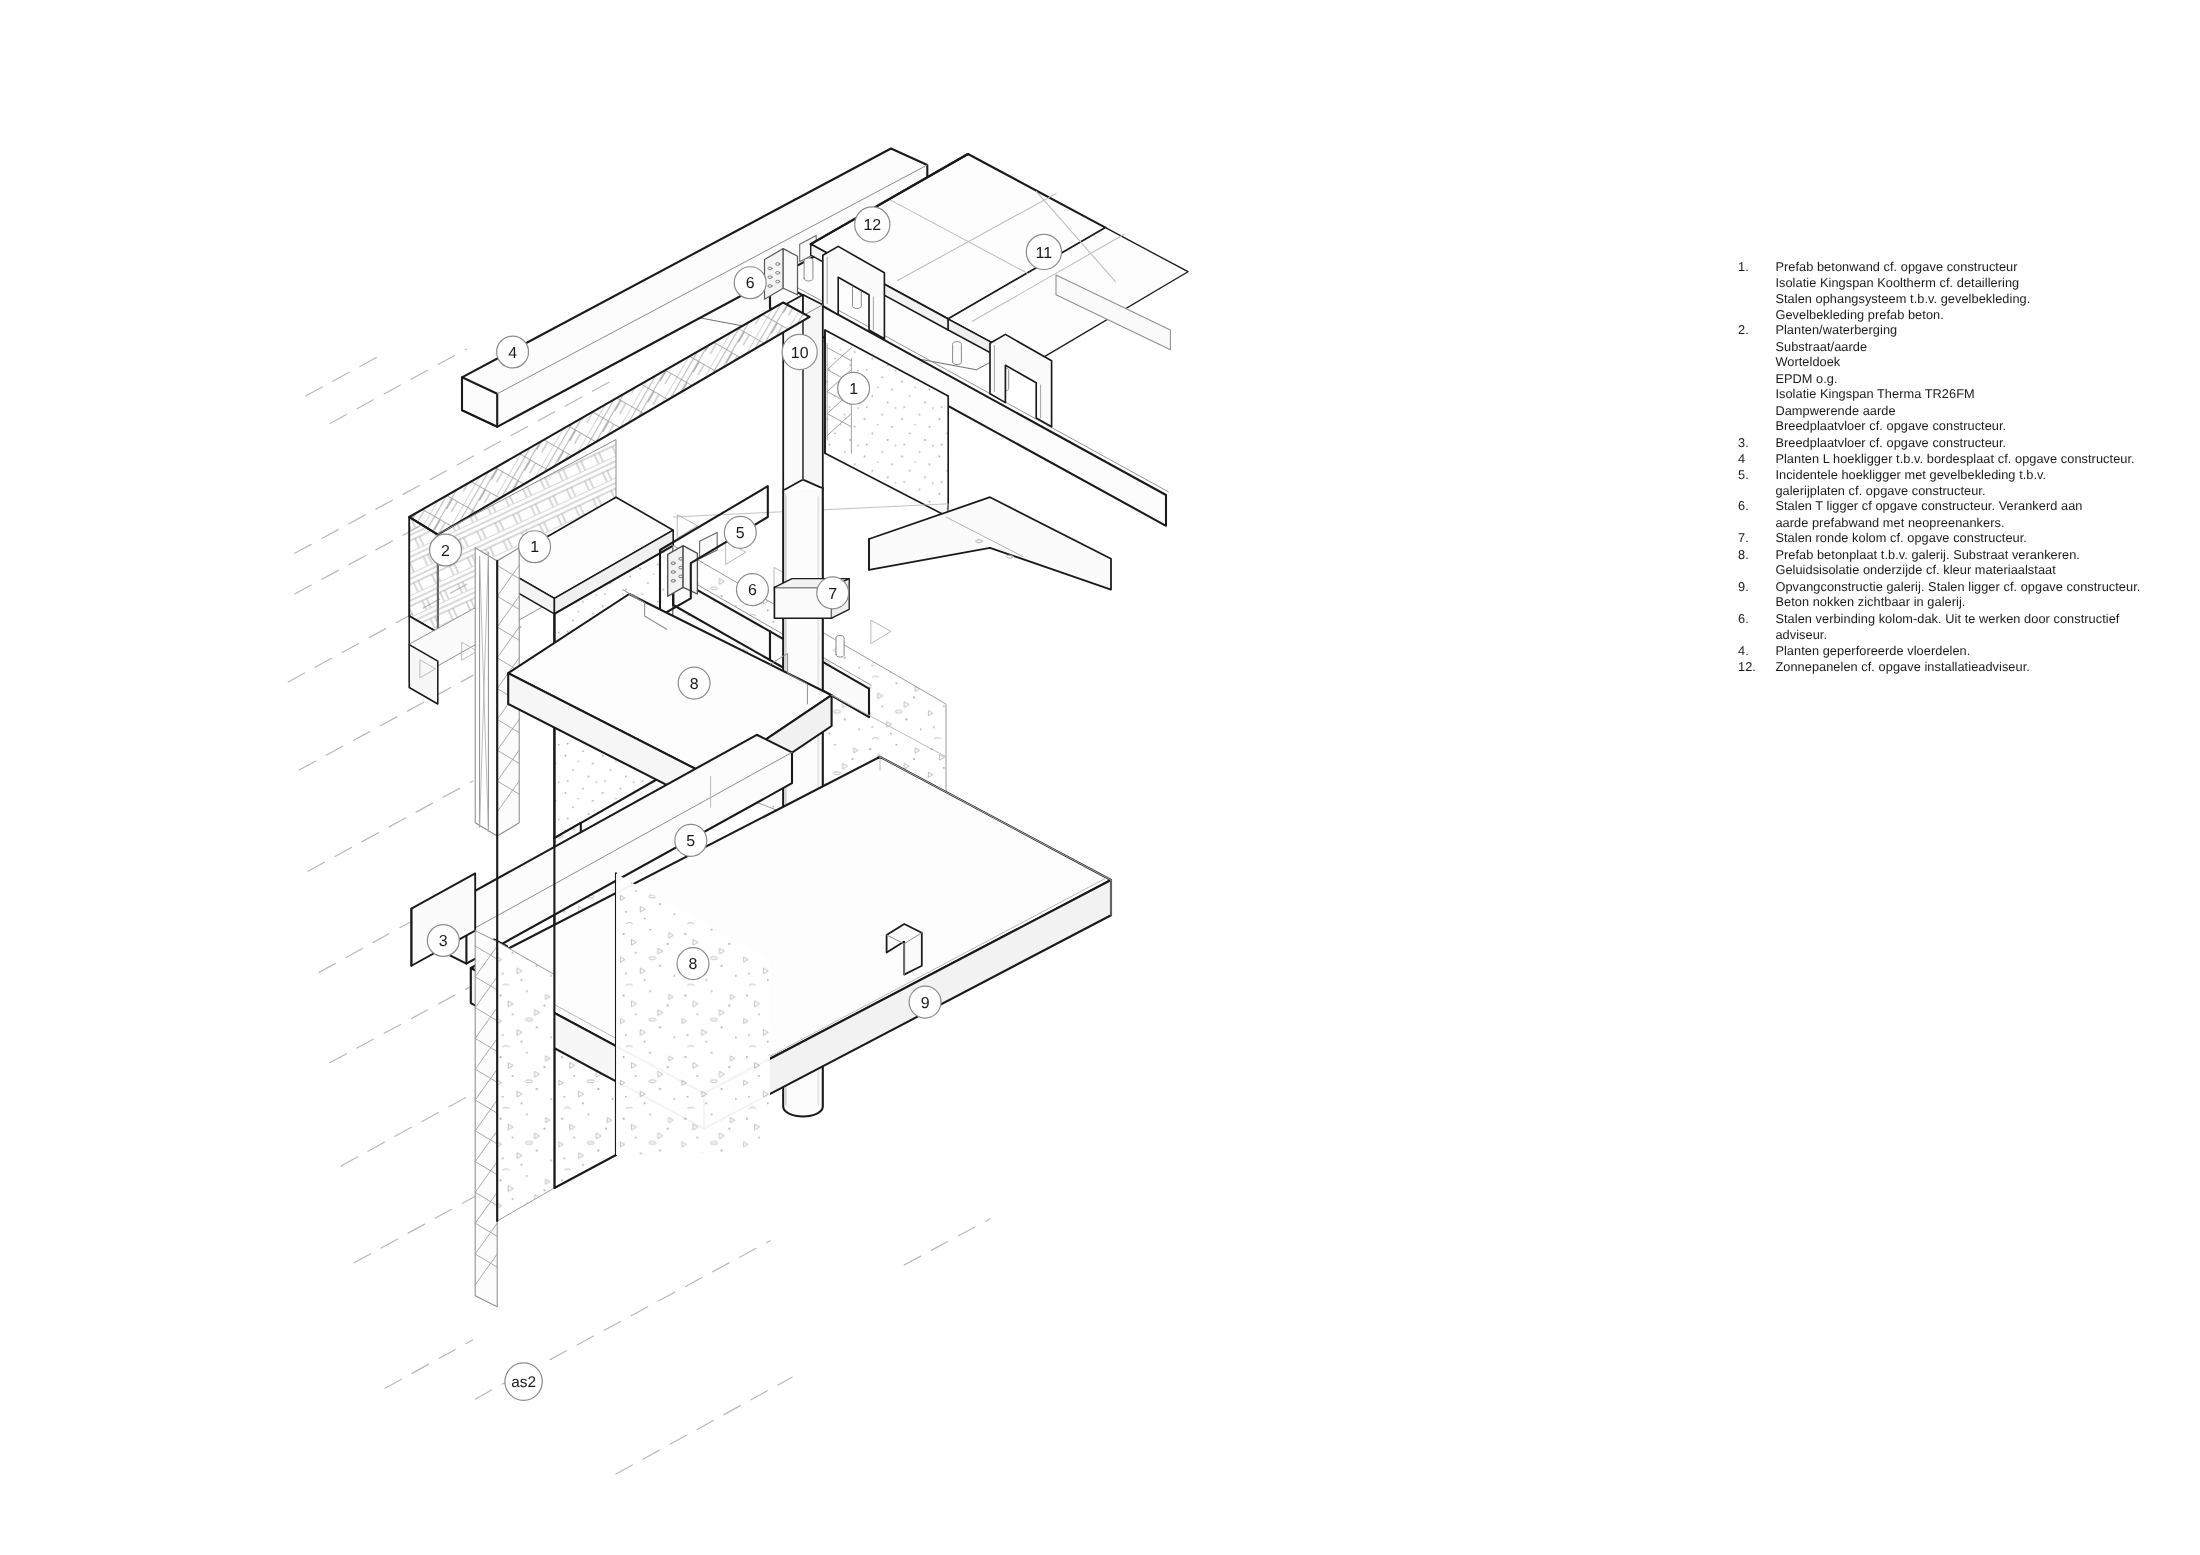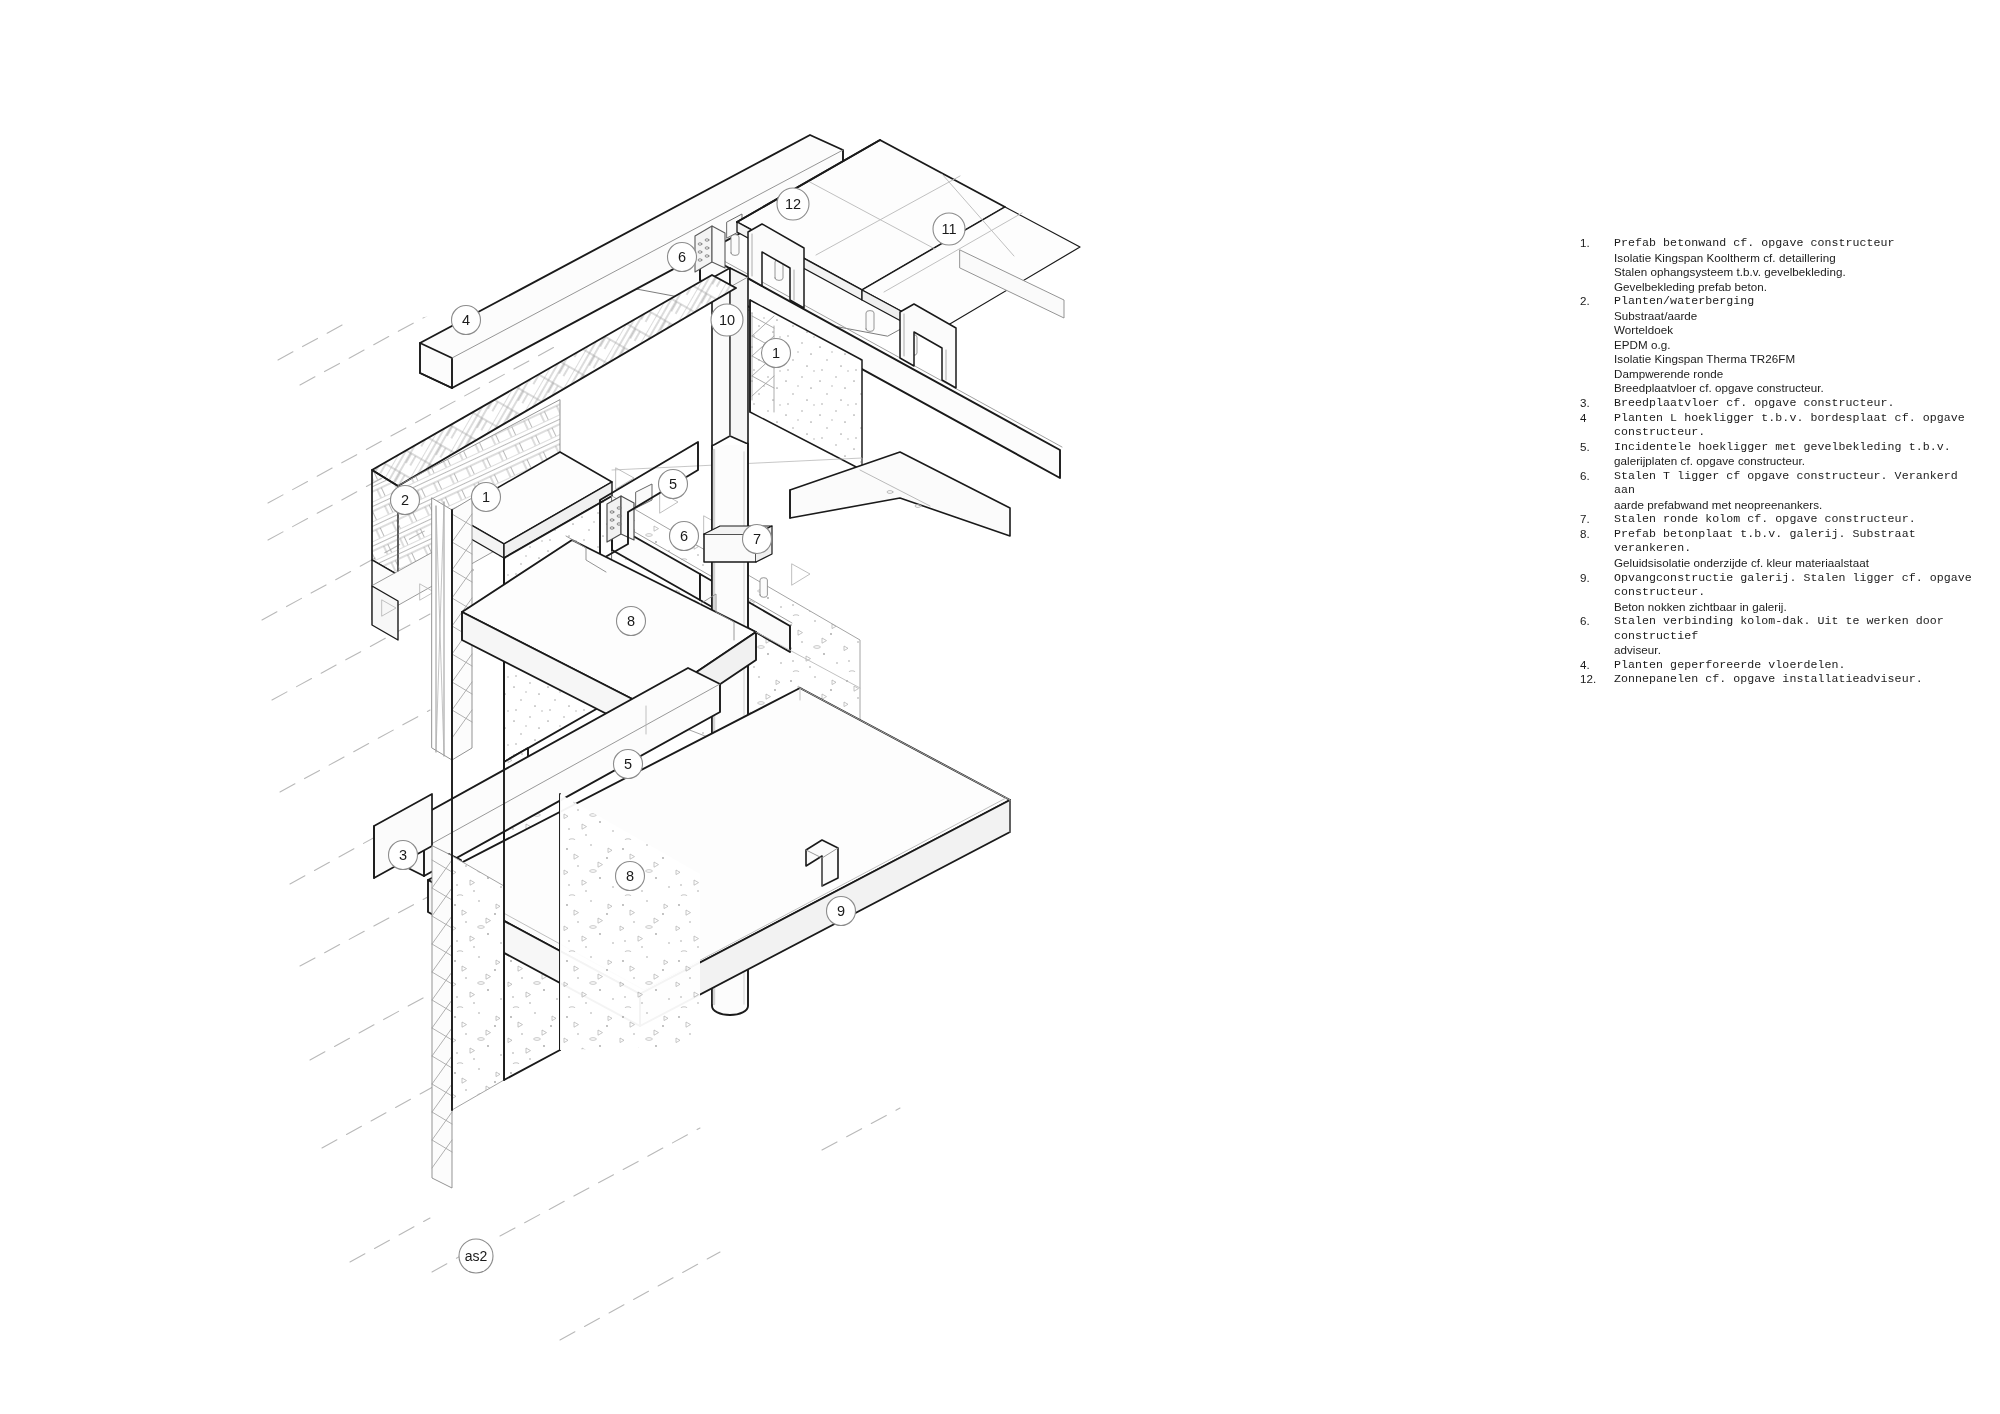--- a/index.html
+++ b/index.html
@@ -15,21 +15,21 @@
   #drawing{position:absolute;left:0;top:0;width:1240px;height:1414px;}
   #drawing svg{display:block;width:1240px;height:1414px;}
 
   
   #legend{
     position:absolute;left:1580px;top:236px;width:400px;
     font-size:11.6px;line-height:14.55px;letter-spacing:.005em;color:#1a1a1a;
   }
   .leg-row{display:flex;align-items:flex-start;}
   .leg-num{width:34px;flex:0 0 34px;text-align:left;}
-  .leg-txt{flex:1 1 auto;font-family:Liberation Mono, monospace;}
+  .leg-txt{flex:1 1 auto;}
   .leg-sub{padding-left:34px;}
 
   
 </style>
 </head>
 <body>
 
 <div id="sheet">
 
   <div id="drawing">
@@ -497,21 +497,21 @@
       <div class="leg-sub">Stalen ophangsysteem t.b.v. gevelbekleding.</div>
       <div class="leg-sub">Gevelbekleding prefab beton.</div>
       <div class="leg-row">
         <span class="leg-num">2.</span>
         <span class="leg-txt">Planten/waterberging</span>
       </div>
       <div class="leg-sub">Substraat/aarde</div>
       <div class="leg-sub">Worteldoek</div>
       <div class="leg-sub">EPDM o.g.</div>
       <div class="leg-sub">Isolatie Kingspan Therma TR26FM</div>
-      <div class="leg-sub">Dampwerende ronde</div>
+      <div class="leg-sub">Dampwerende aarde</div>
       <div class="leg-sub">Breedplaatvloer cf. opgave constructeur.</div>
       <div class="leg-row">
         <span class="leg-num">3.</span>
         <span class="leg-txt">Breedplaatvloer cf. opgave constructeur.</span>
       </div>
       <div class="leg-row">
         <span class="leg-num">4</span>
         <span class="leg-txt">Planten L hoekligger t.b.v. bordesplaat cf. opgave constructeur.</span>
       </div>
       <div class="leg-row">

